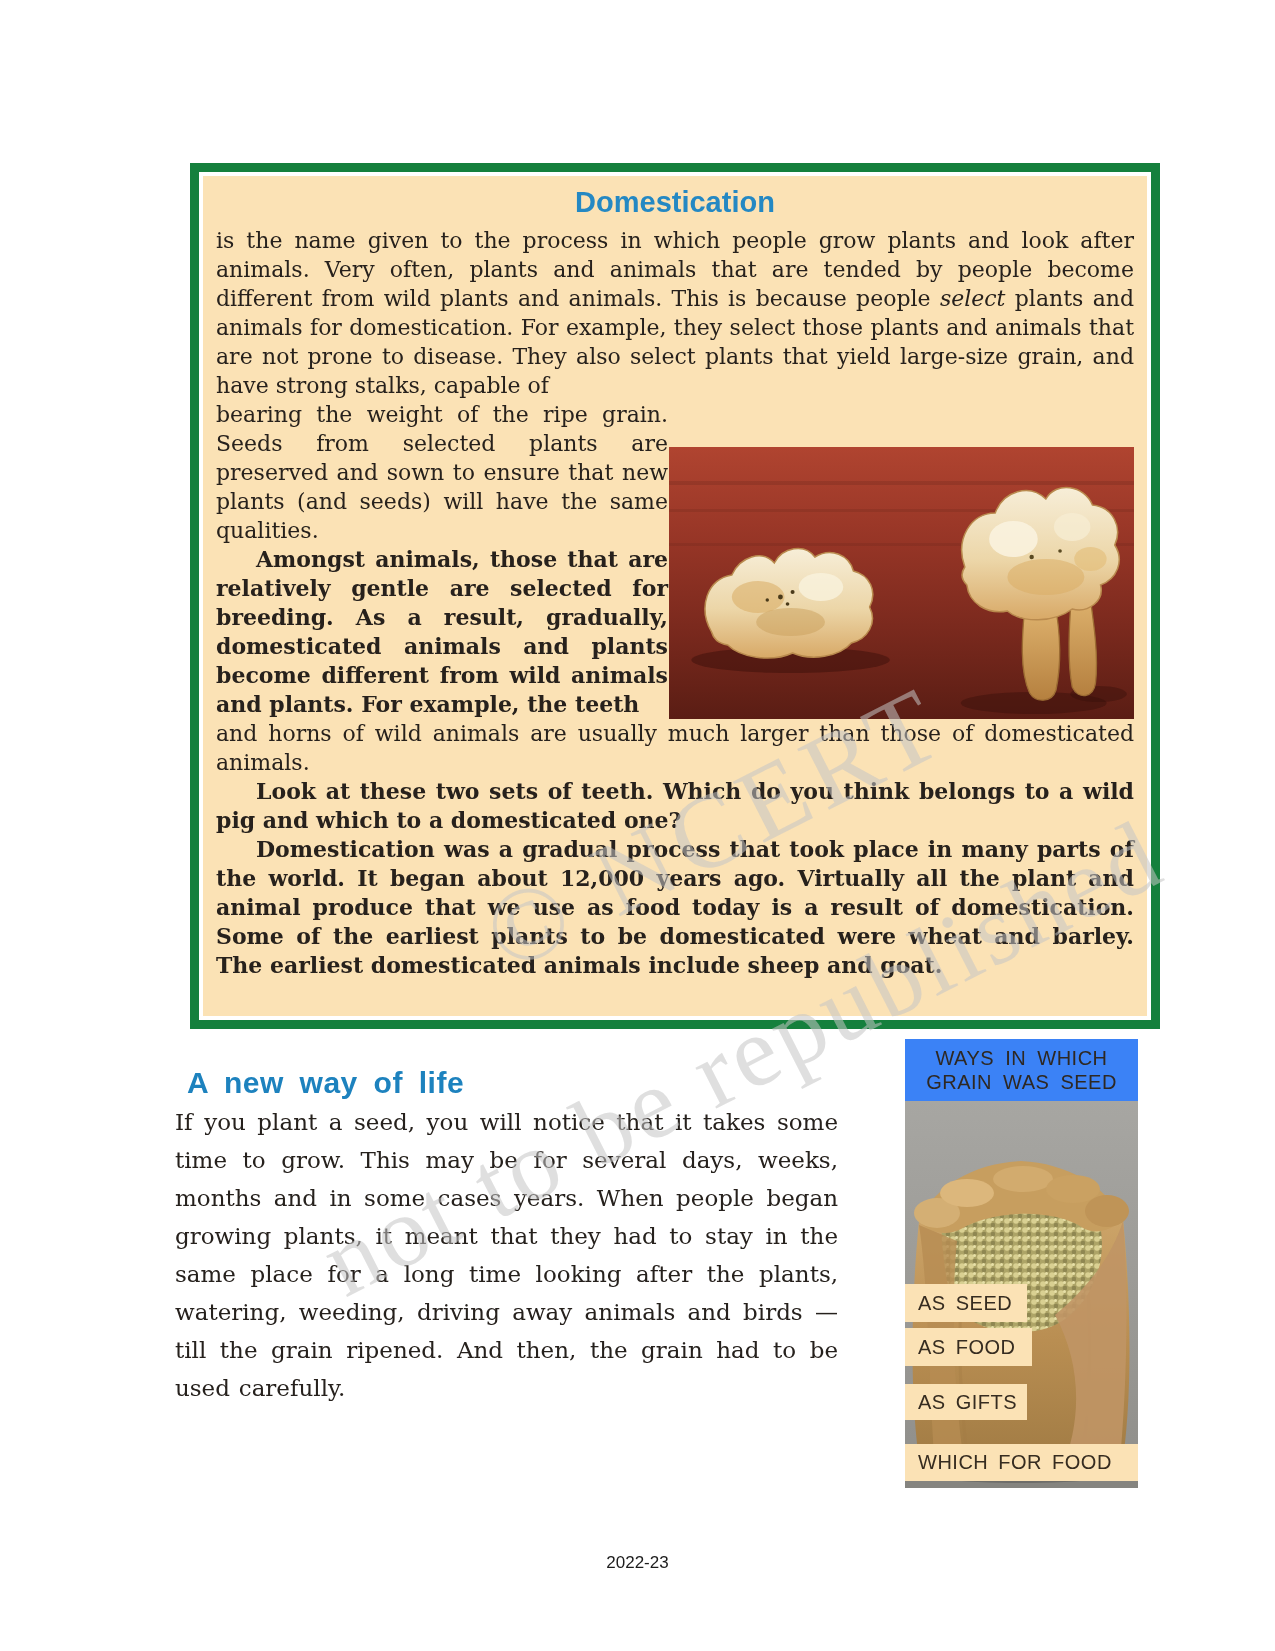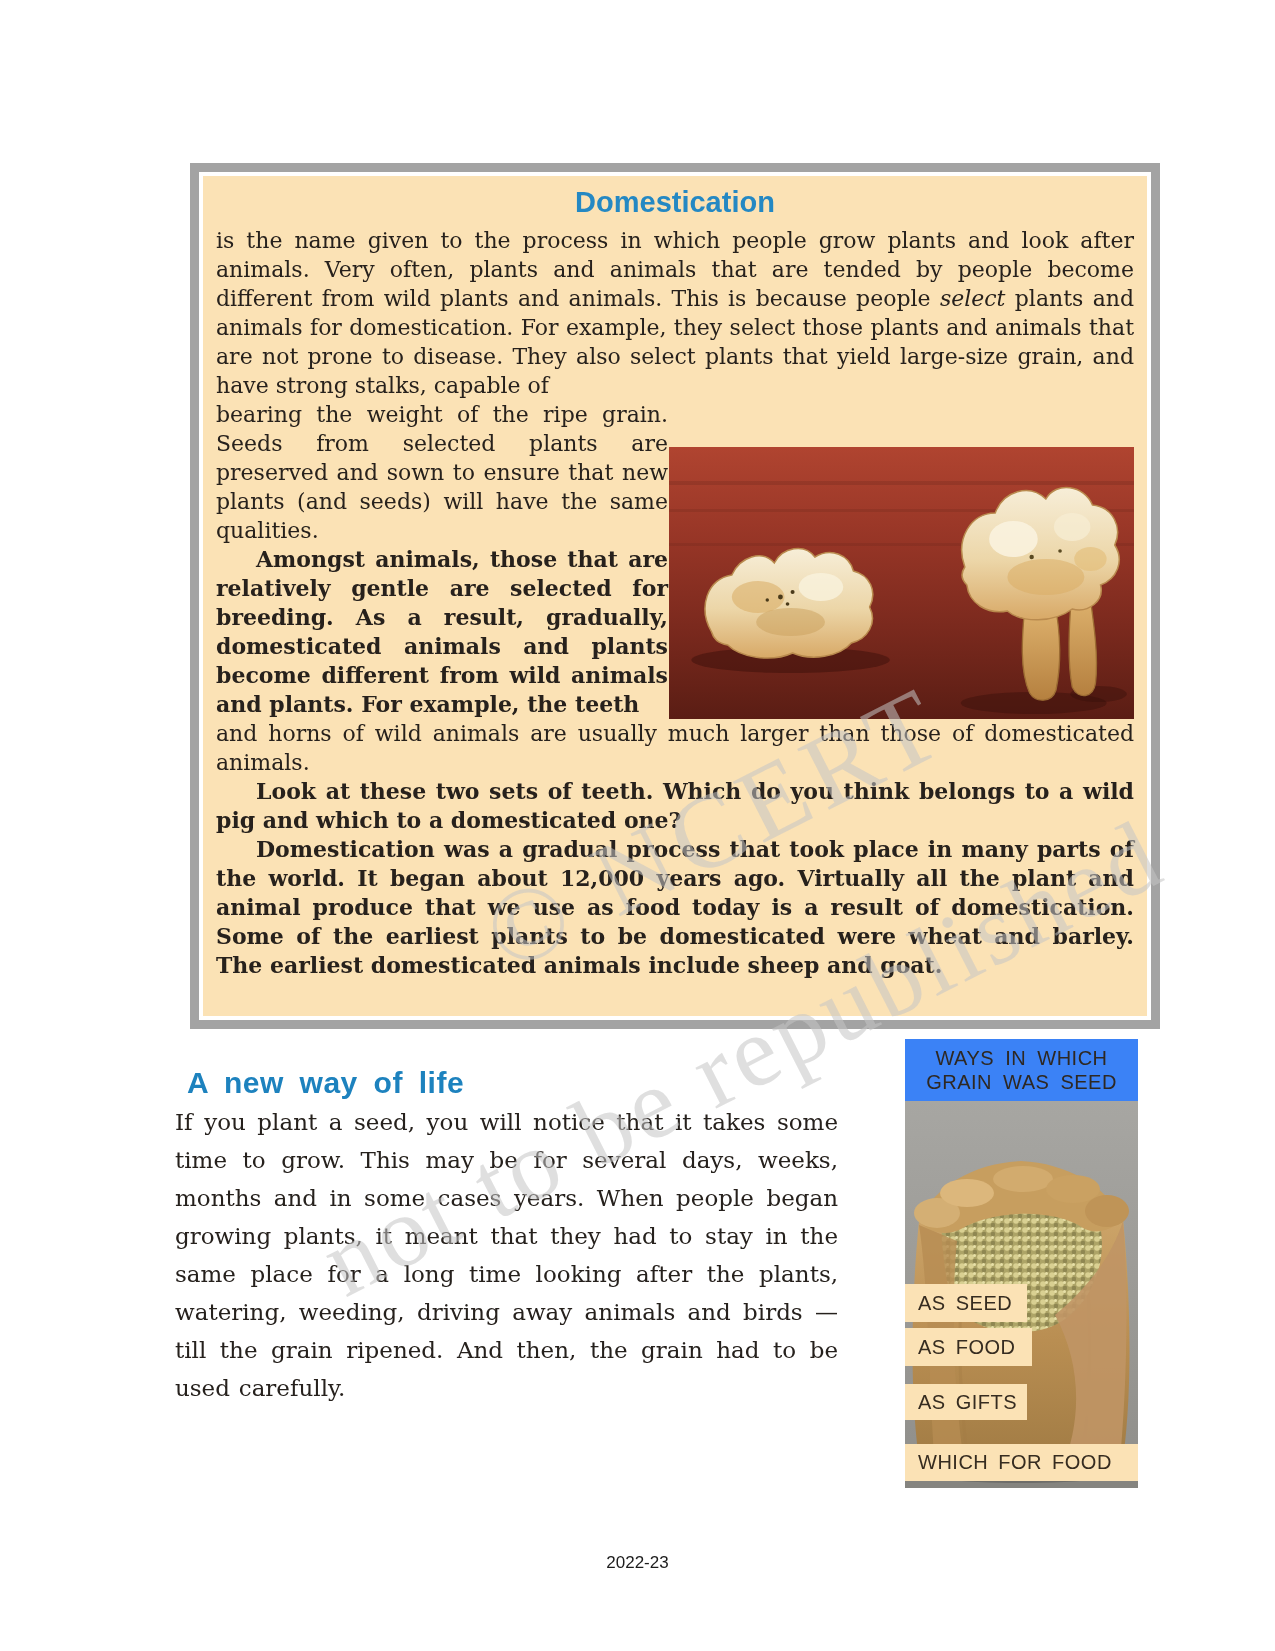--- a/index.html
+++ b/index.html
@@ -1,21 +1,21 @@
 <!DOCTYPE html>
 <html><head>
 <meta charset="utf-8">
 <style>
   html,body{margin:0;padding:0;background:#ffffff;}
   .page{position:relative;width:1275px;height:1651px;background:#ffffff;overflow:hidden;
         font-family:"DejaVu Serif","Liberation Serif",serif;margin:0 auto;}
 
   
   .dom-box{position:absolute;left:190px;top:163px;width:970px;height:866px;
-           box-sizing:border-box;border:9px solid #a3a3a3;background:#ffffff;padding:4px;}
+           box-sizing:border-box;border:9px solid #15803d;background:#ffffff;padding:4px;}
   .dom-inner{width:100%;height:100%;box-sizing:border-box;background:#fbe2b5;
              padding:4px 13px 0 13px;overflow:hidden;}
   .dom-title{margin:6px 0 7px 0;text-align:center;color:#2488c3;
              font-family:"Liberation Sans",sans-serif;font-weight:bold;font-size:29px;}
   .dom-inner p{margin:0;font-size:22px;line-height:29px;color:#27211c;text-align:justify;}
   .indent{text-indent:40px;font-weight:bold;}
   .question{color:#9d3b97;}
   .teeth-row{display:flex;gap:1px;align-items:flex-end;}
   .left-col{width:452px;flex:none;}
   .teeth-fig{flex:1;height:272px;min-width:0;}

